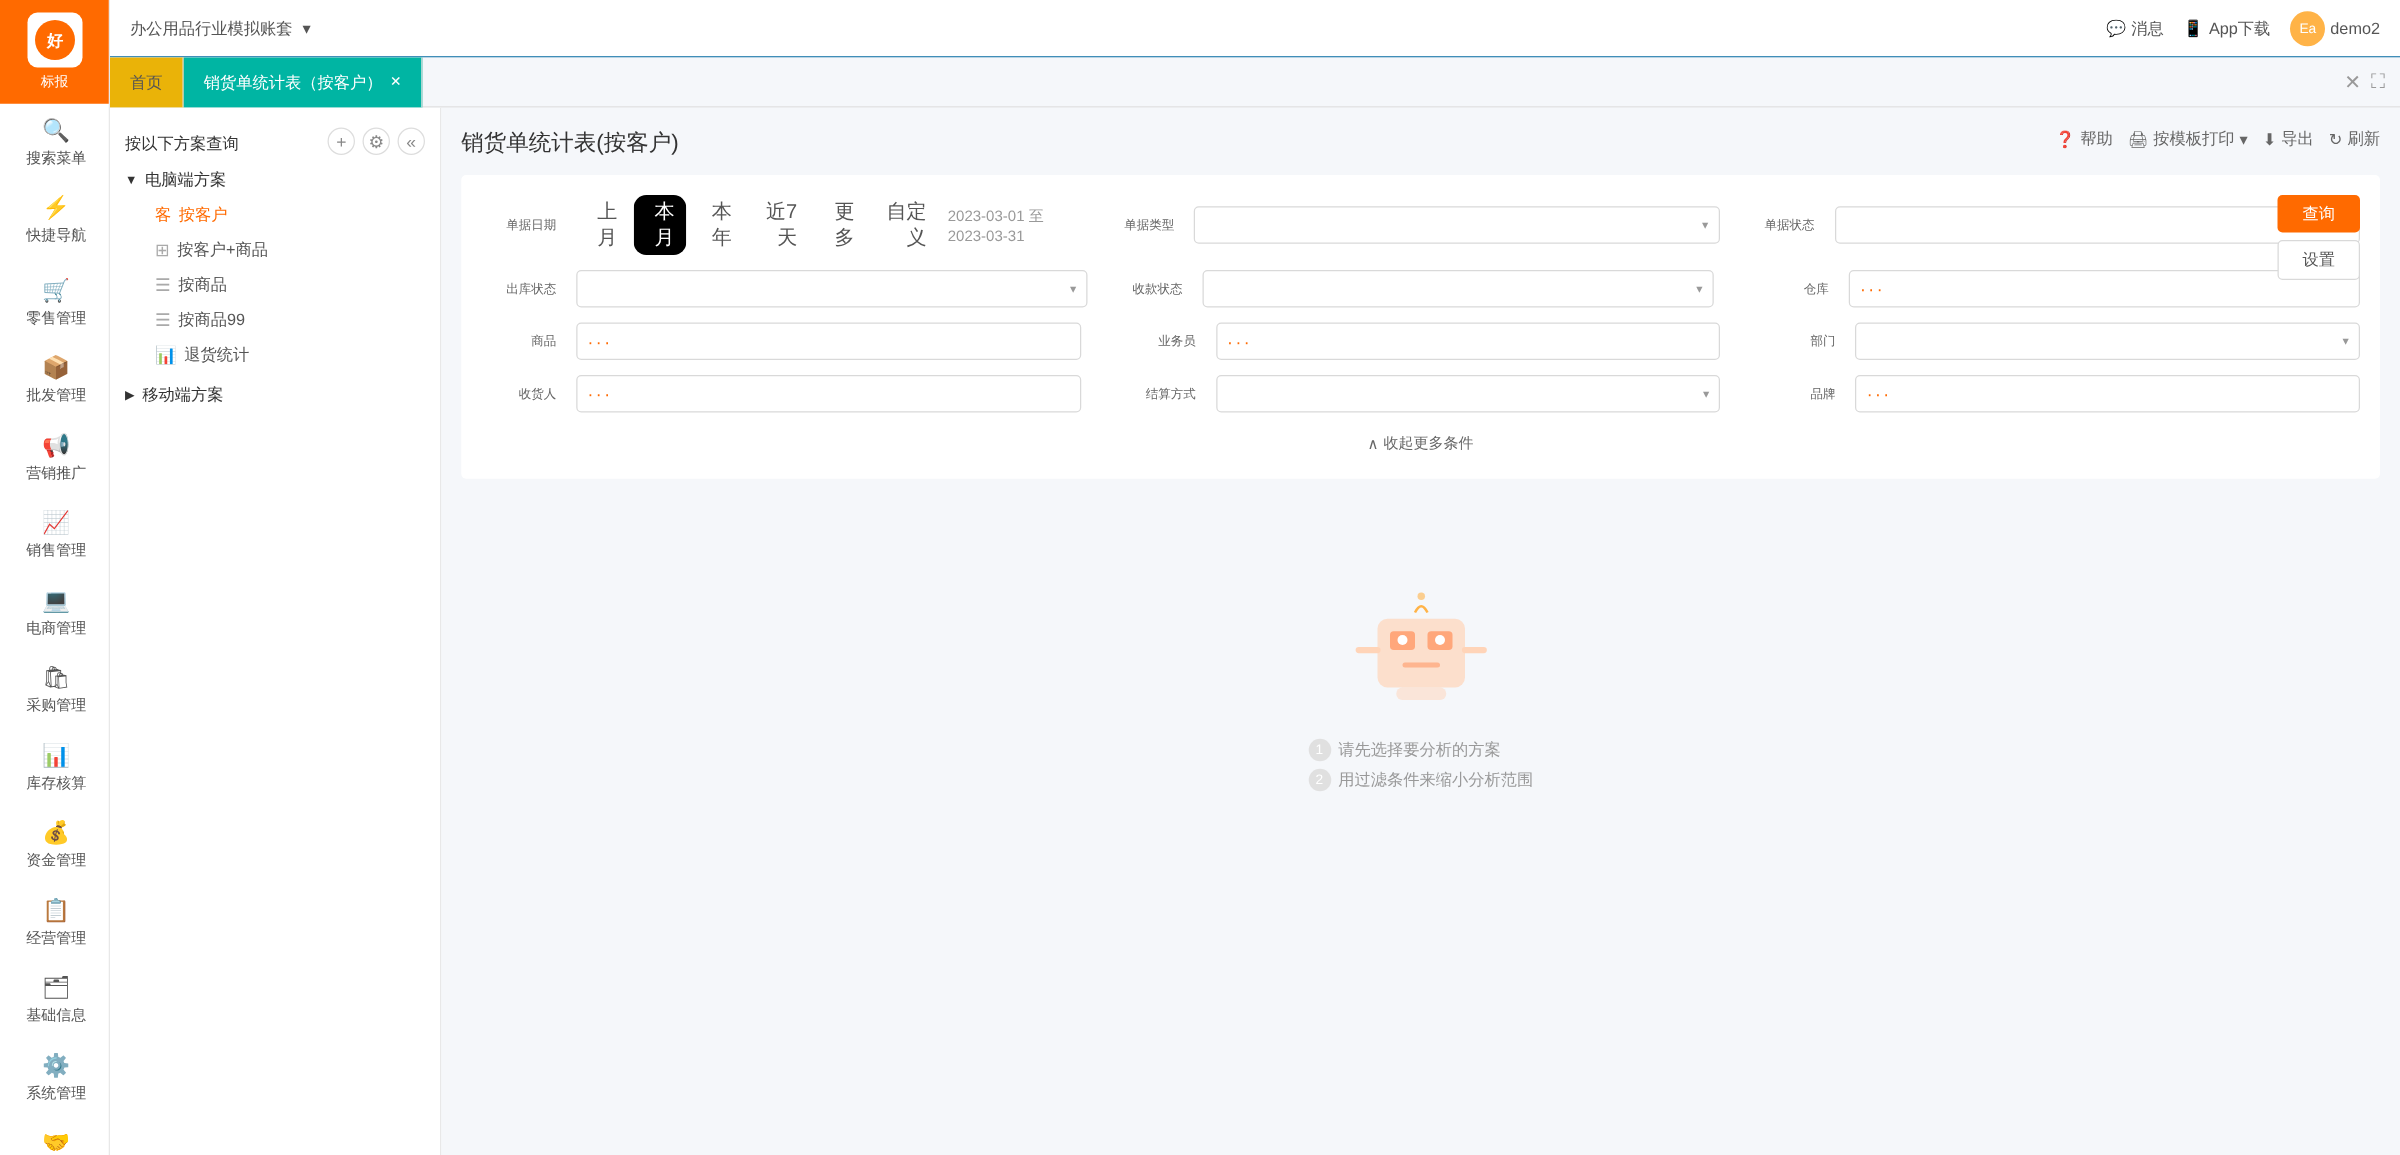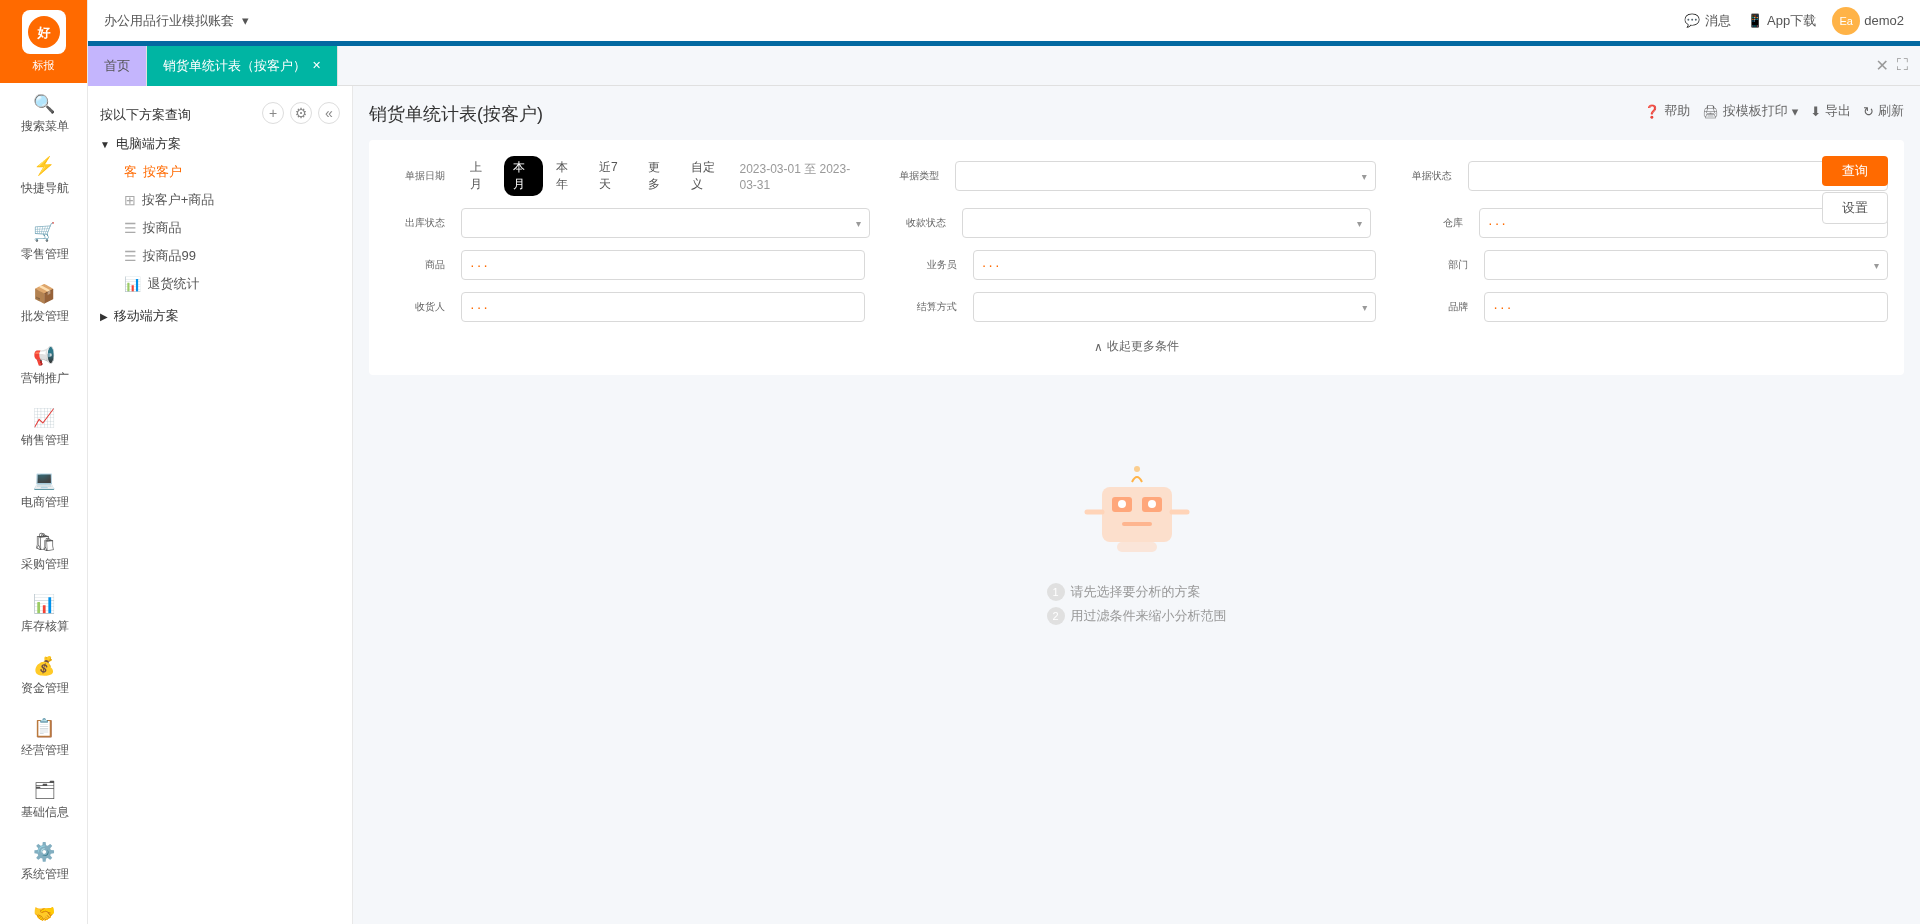--- a/index.html
+++ b/index.html
@@ -12,32 +12,32 @@
     .logo-icon svg { width: 36px; height: 36px; }
     .logo-text { color: #fff; font-size: 11px; margin-top: 4px; }
     .nav-item { width: 100%; padding: 10px 0; display: flex; flex-direction: column; align-items: center; cursor: pointer; font-size: 12px; color: #555; border-left: 3px solid transparent; }
     .nav-item-icon { font-size: 18px; margin-bottom: 3px; }
     .nav-divider { width: 60%; height: 1px; background: #f0f0f0; margin: 2px 0; }
 
     
     .main { flex: 1; display: flex; flex-direction: column; overflow: hidden; }
 
     
-    .topbar { height: 46px; background: #fff; display: flex; align-items: center; justify-content: space-between; padding: 0 16px; border-bottom: 5px solid #0369a1; }
+    .topbar { height: 46px; background: #fff; display: flex; align-items: center; justify-content: space-between; padding: 0 16px; border-bottom: 1px solid #0369a1; }
     .topbar-left { display: flex; align-items: center; gap: 8px; }
     .topbar-title { font-size: 13px; color: #555; }
     .topbar-dropdown { font-size: 13px; color: #555; cursor: pointer; }
     .topbar-right { display: flex; align-items: center; gap: 16px; }
     .topbar-btn { display: flex; align-items: center; gap: 4px; font-size: 13px; color: #555; cursor: pointer; }
     .user-avatar { width: 28px; height: 28px; border-radius: 50%; background: #ffb347; display: flex; align-items: center; justify-content: center; color: #fff; font-size: 11px; }
 
     
     .tabbar { height: 40px; background: #f5f7fa; display: flex; align-items: center; padding: 0; border-bottom: 1px solid #e0e0e0; }
     .tab { padding: 0 16px; height: 40px; display: flex; align-items: center; gap: 6px; cursor: pointer; font-size: 13px; color: #555; border-right: 1px solid #e0e0e0; }
-    .tab.home { background: #c4b5fd; }
+    .tab.home { background: #eab308; }
     .tab.active { background: #00b5a3; color: #fff; }
     .tab .close-icon { font-size: 11px; cursor: pointer; }
     .tab-maximize { margin-left: auto; padding: 0 12px; font-size: 16px; color: #999; cursor: pointer; display: flex; gap: 8px; }
 
     
     .content { flex: 1; display: flex; overflow: hidden; }
 
     
     .left-panel { width: 265px; background: #fff; border-right: 1px solid #e8e8e8; padding: 10px 0; overflow-y: auto; }
     .panel-header { display: flex; align-items: flex-end; justify-content: space-between; padding: 6px 12px; gap: 34px; }
@@ -56,21 +56,21 @@
     .page-title-actions { display: flex; align-items: center; gap: 12px; }
     .title-action { display: flex; align-items: center; gap: 4px; font-size: 13px; color: #666; cursor: pointer; }
 
     
     .filter-area { background: #fff; border-radius: 4px; padding: 16px; margin-bottom: 12px; }
     .filter-row { display: flex; align-items: center; gap: 16px; margin-bottom: 12px; }
     .filter-row:last-child { margin-bottom: 0; }
     .filter-label { width: 60px; text-align: right; color: #666; font-size: 10px; flex-shrink: 0; }
     .filter-control { flex: 1; display: flex; align-items: center; gap: 8px; }
     .date-shortcuts { display: flex; align-items: center; gap: 4px; }
-    .date-btn { padding: 2px 8px; border-radius: 2px; font-size: 12px; cursor: pointer; color: #555; border: 1px solid transparent; }
+    .date-btn { padding: 2px 8px; border-radius: 2px; font-size: 16px; cursor: pointer; color: #555; border: 1px solid transparent; text-align: right; }
     .date-btn.active { background: #000000; color: #fff; border-radius: 10px; }
     .date-range { font-size: 12px; color: #999; margin-left: 4px; }
     .select-field { flex: 1; height: 30px; border: 1px solid #d9d9d9; border-radius: 4px; padding: 0 8px; display: flex; align-items: center; justify-content: space-between; cursor: pointer; background: #fff; font-size: 13px; color: #333; }
     .select-placeholder { color: #bbb; }
     .select-arrow { color: #999; font-size: 10px; }
     .select-dots { color: #ff6a00; font-size: 14px; letter-spacing: 2px; }
     .filter-actions { display: flex; align-items: center; justify-content: center; gap: 8px; margin-top: 8px; }
     .collapse-btn { display: flex; align-items: center; gap: 4px; font-size: 12px; color: #666; cursor: pointer; padding: 4px 12px; border-radius: 4px; }
 
     

